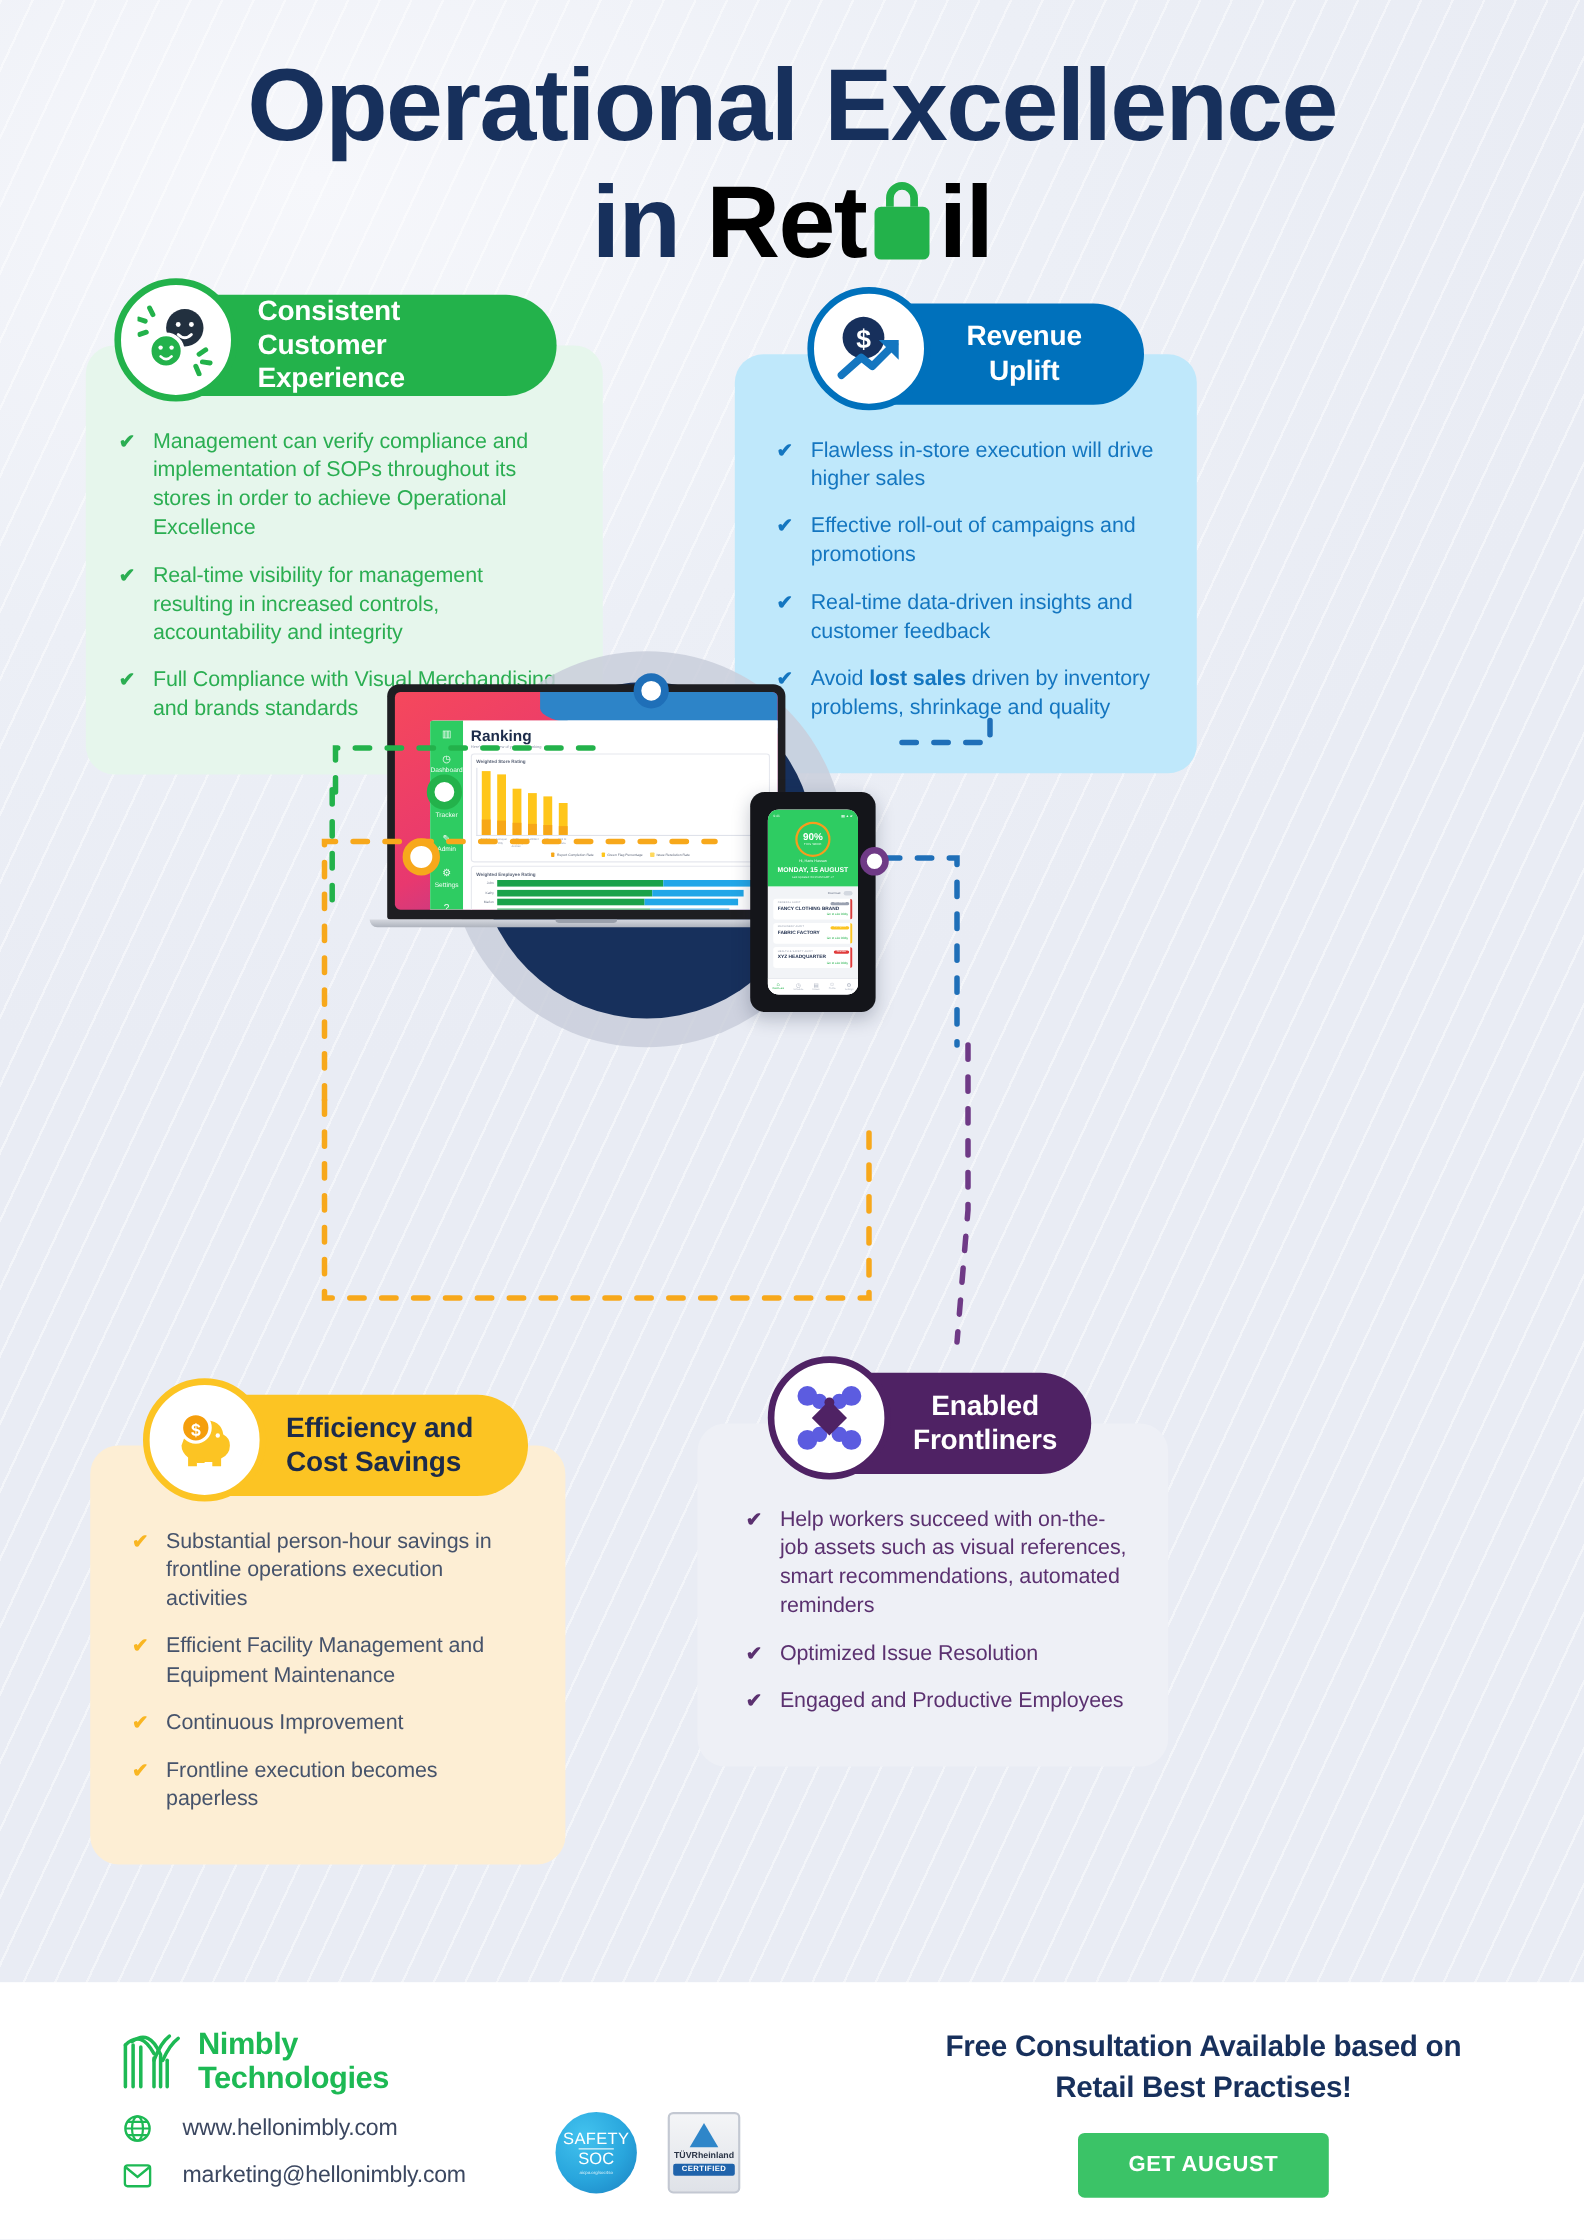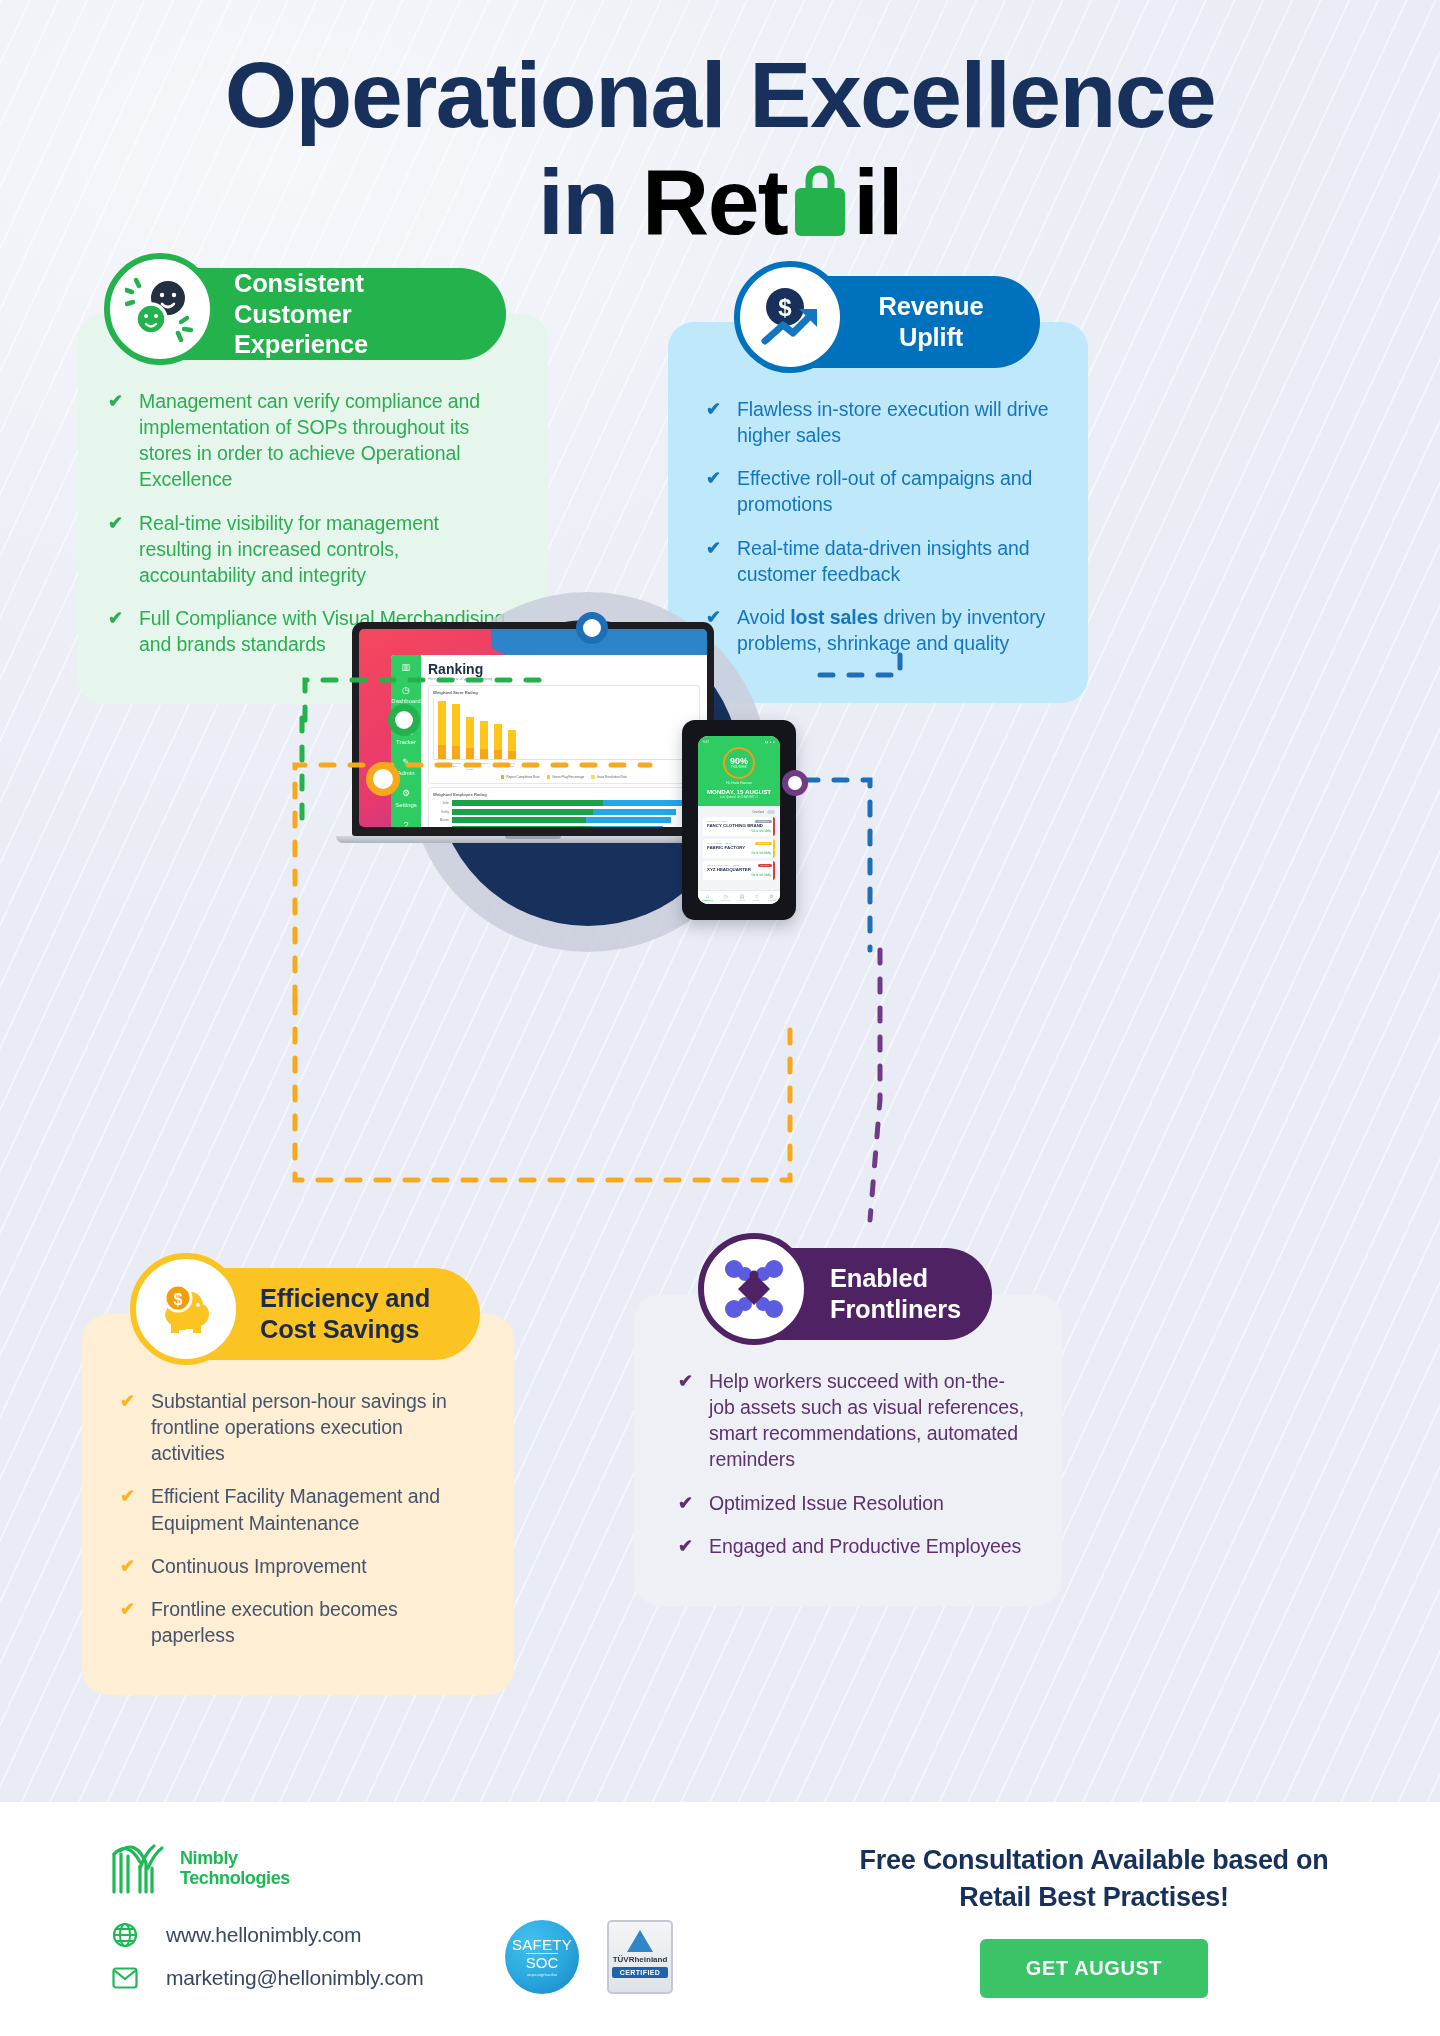--- a/index.html
+++ b/index.html
@@ -91,21 +91,21 @@
   #card-eff .pill-badge{ border:6px solid #fcc423; }
   #card-eff .pill-title{ color:#1c2b4a; }
   #card-eff li{ color:#46536b; }
   #card-eff .chk{ color:#f9b622; }
 
   
   #card-front{ left:634px; top:1248px; width:428px; }
   #card-front .card-body{ background:#eef0f6; margin-top:46px; min-height:250px; padding-left:44px; }
   #card-front .pill{ background:#4f2264; width:284px; left:74px; }
   #card-front .pill-badge{ border:6px solid #4f2264; }
-  #card-front .pill-title{ width:100%; margin-left:20px;}
+  #card-front .pill-title{ text-align:center; width:100%; margin-left:20px;}
   #card-front li, #card-front .chk{ color:#5b3170; }
 
   
   .device-zone{ position:absolute; left:380px; top:570px; width:700px; height:420px; }
   .halo-outer{
     position:absolute; left:28px; top:22px; width:360px; height:360px; border-radius:50%;
     background:#c9cedb; opacity:.85;
   }
   .halo-inner{
     position:absolute; left:55px; top:50px; width:306px; height:306px; border-radius:50%;
@@ -178,21 +178,21 @@
   .ph-nav span b{ display:block; font-size:5px; font-weight:400; }
   .ph-nav span.on{ color:#23b24b;}
 
   
   .dash{ position:absolute; z-index:1; }
   .dot{ position:absolute; border-radius:50%; background:#fff; z-index:5;}
 
   
   .footer{ position:absolute; left:0; top:1802px; width:1440px; height:234px; background:#fff; z-index:6;}
   .logo-row{ position:absolute; left:110px; top:40px; display:flex; align-items:center; gap:12px;}
-  .logo-txt{ color:#1db954; font-weight:800; font-size:18px; line-height:1.12; letter-spacing:-.4px;}
+  .logo-txt{ color:#1db954; font-weight:800; font-size:28px; line-height:1.12; letter-spacing:-.4px;}
   .contact{ position:absolute; left:112px; top:120px; }
   .c-row{ display:flex; align-items:center; gap:28px; margin-bottom:18px; }
   .c-row .t{ font-size:21px; color:#3b4760; letter-spacing:-.2px;}
   .badges{ position:absolute; left:505px; top:118px; display:flex; gap:28px; align-items:center;}
   .aicpa{ width:74px;height:74px;border-radius:50%;
     background:radial-gradient(circle at 35% 30%, #43c3ef 0%, #29a6dd 55%, #1a7fc0 100%);
     color:#fff; display:flex;flex-direction:column;align-items:center;justify-content:center; line-height:1.05;}
   .aicpa .a{ font-size:15px; letter-spacing:.3px;}
   .aicpa .b{ font-size:15px; border-top:1px solid rgba(255,255,255,.85); padding-top:1px;}
   .aicpa .c{ font-size:4px; opacity:.85; margin-top:2px;}

